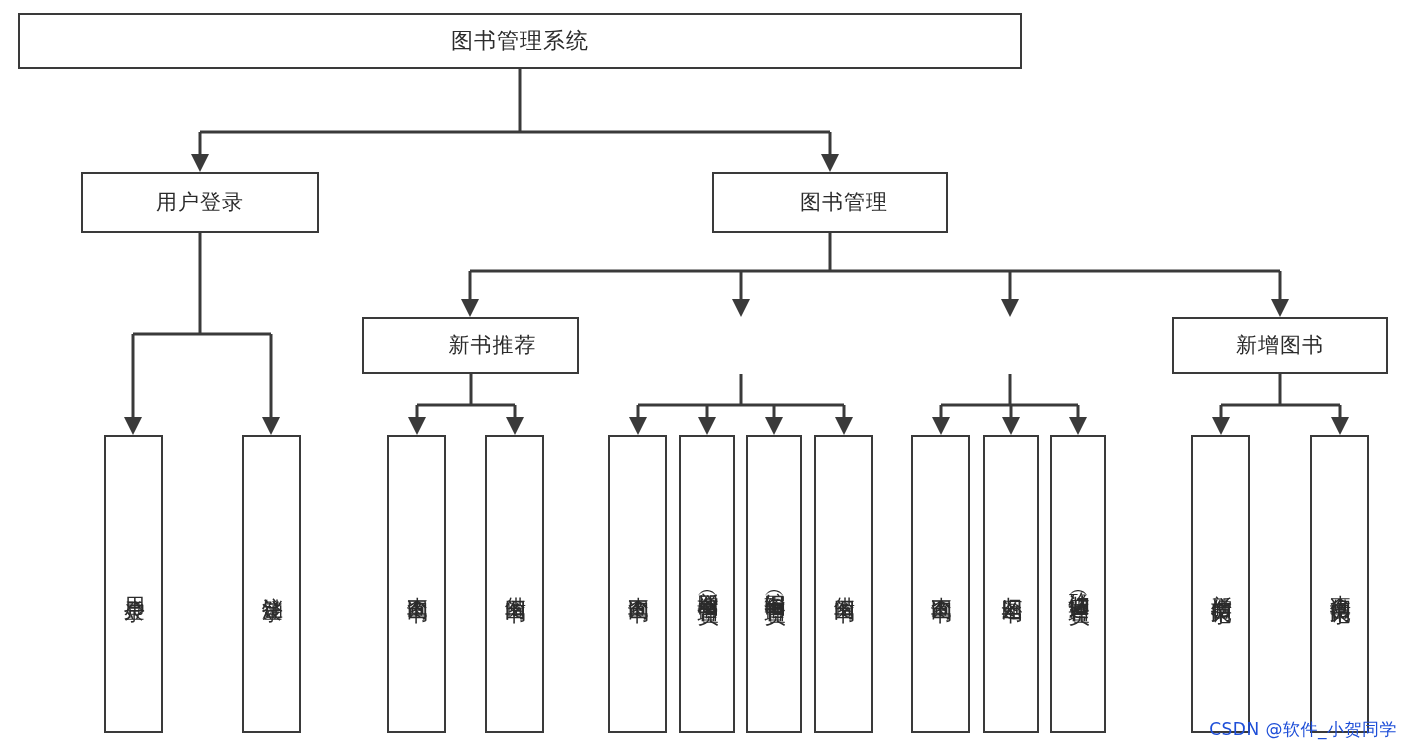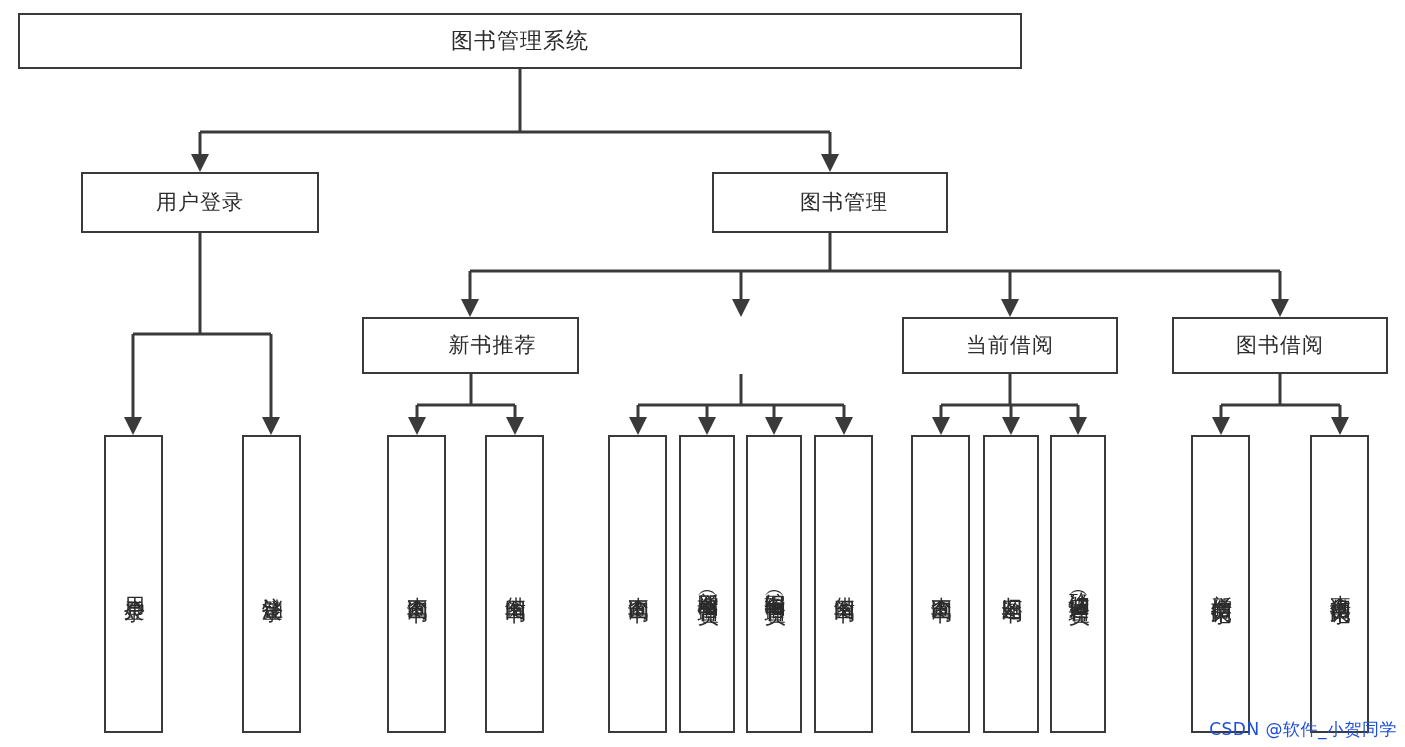--- a/index.html
+++ b/index.html
@@ -140,25 +140,22 @@
   <div class="node" id="node-user-login" style="left: 81px; top: 172px; width: 238px; height: 61px;">
     <span class="label">用户登录</span>
   </div>
   <div class="node" id="node-book-manage" style="left: 712px; top: 172px; width: 236px; height: 61px; padding-left: 28px;">
     <span class="label">图书管理</span>
   </div>
 
   <div class="node" id="node-new-book-rec" style="left: 362px; top: 317px; width: 217px; height: 57px; padding-left: 44px;">
     <span class="label">新书推荐</span>
   </div>
-  <div class="node" id="node-current-borrow" style="left: 902px; top: 317px; width: 216px; height: 57px;">
-    <span class="label">当前借阅</span>
-  </div>
   <div class="node" id="node-borrow-record" style="left: 1172px; top: 317px; width: 216px; height: 57px;">
-    <span class="label">图书借阅</span>
+    <span class="label">新增图书</span>
   </div>
 
   <div id="leaf-layer">
       <div class="node leaf" style="left: 104px; top: 435px; width: 59px; height: 298px;">
         <span class="label">用户登录</span>
       </div>
       <div class="node leaf" style="left: 242px; top: 435px; width: 59px; height: 298px;">
         <span class="label">注销登录</span>
       </div>
       <div class="node leaf" style="left: 387px; top: 435px; width: 59px; height: 298px;">

